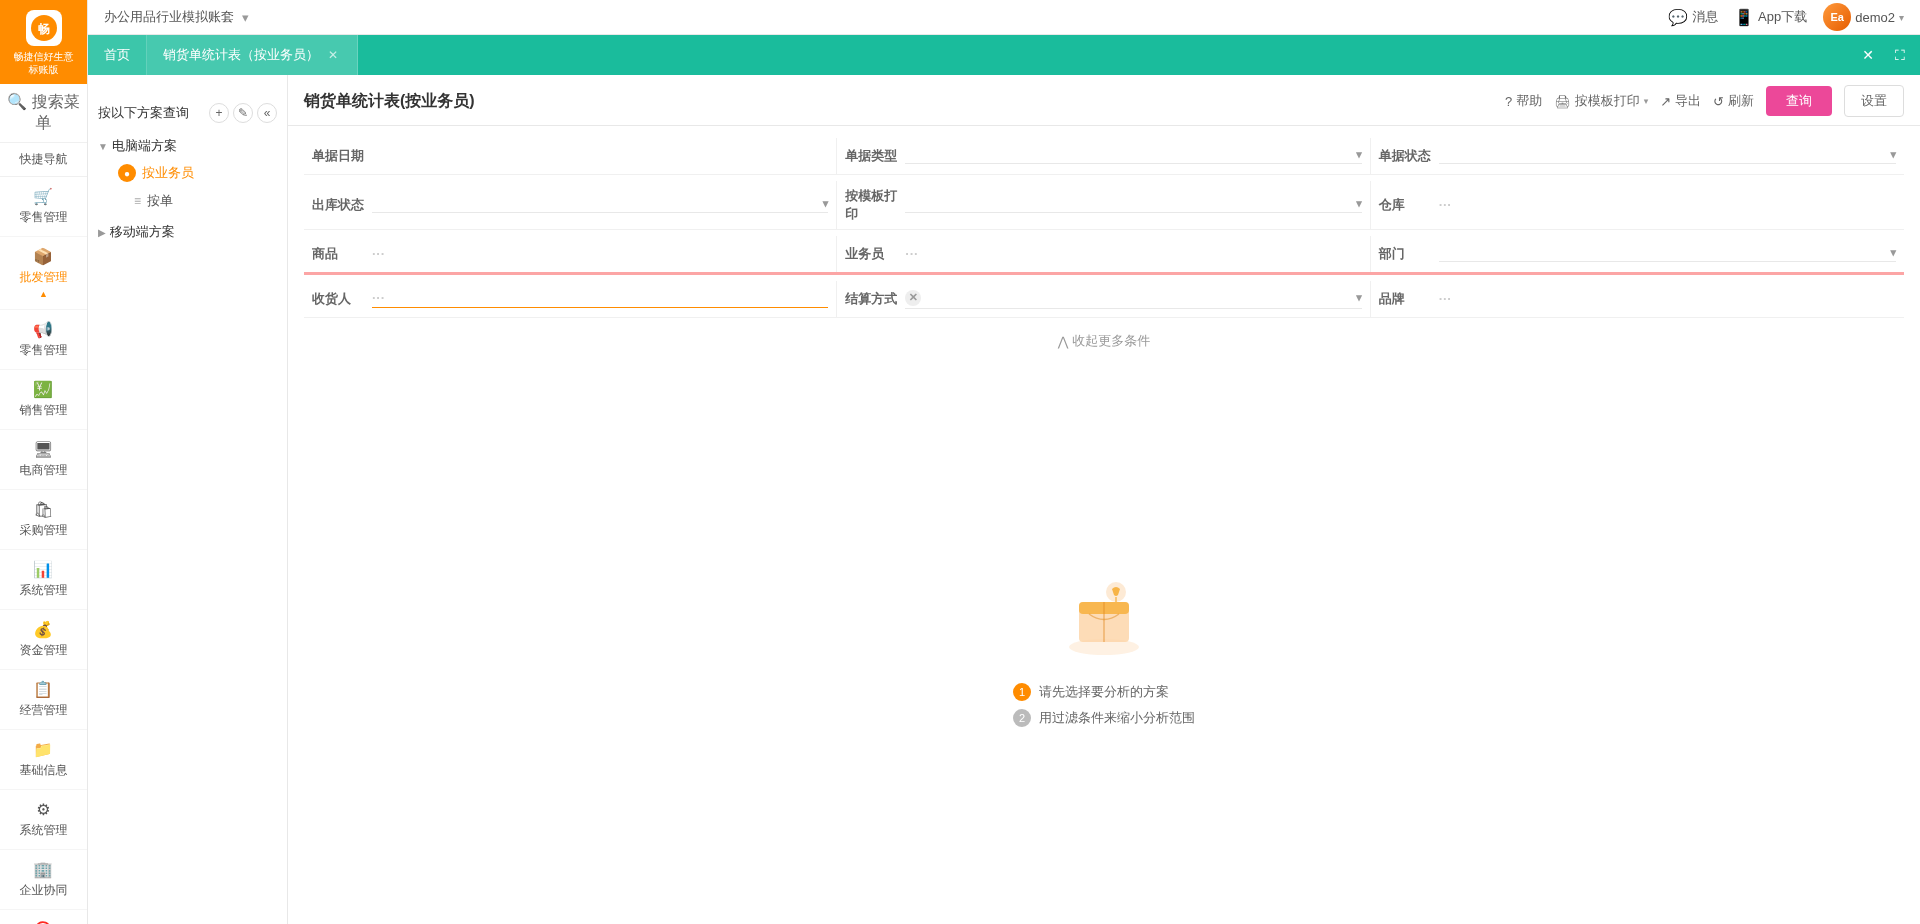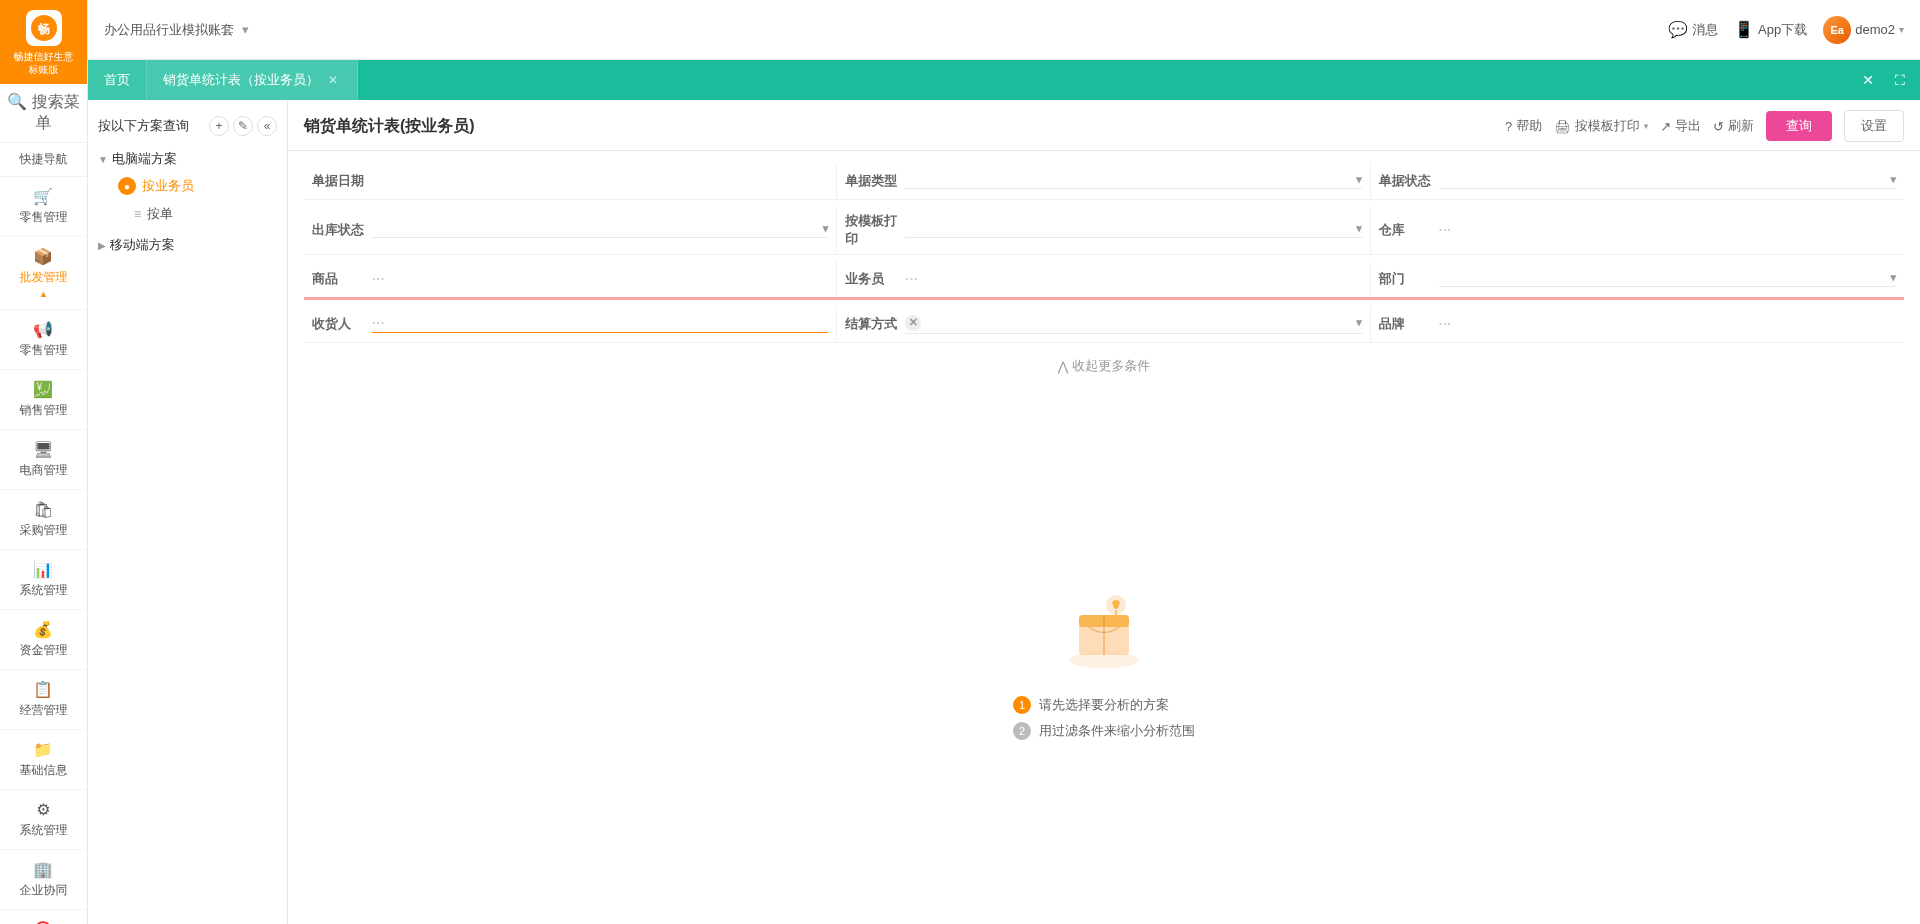--- a/index.html
+++ b/index.html
@@ -77,21 +77,21 @@
     #main {
       flex: 1;
       display: flex;
       flex-direction: column;
       height: 100%;
       overflow: hidden;
     }
 
     
     #topbar {
-      height: 60px;
+      height: 35px;
       background: #fff;
       border-bottom: 1px solid #e8e8e8;
       display: flex;
       align-items: center;
       padding: 0 16px;
       justify-content: space-between;
       flex-shrink: 0;
     }
     .topbar-left {
       display: flex;
@@ -176,21 +176,21 @@
       display: flex;
       overflow: hidden;
     }
 
     
     #left-panel {
       width: 200px;
       background: #fff;
       border-right: 1px solid #e8e8e8;
       flex-shrink: 0;
-      padding: 10px 0;
+      padding: 22px 0;
     }
     .panel-header {
       display: flex;
       align-items: center;
       padding: 6px 10px;
       font-size: 13px;
       color: #333;
       gap: 6px;
     }
     .panel-header-actions {

